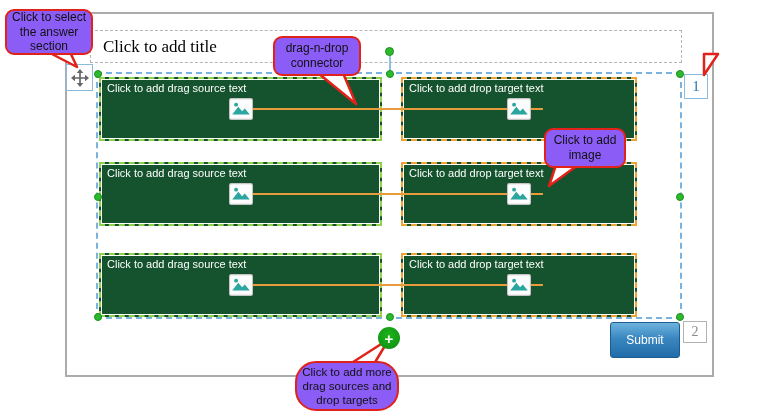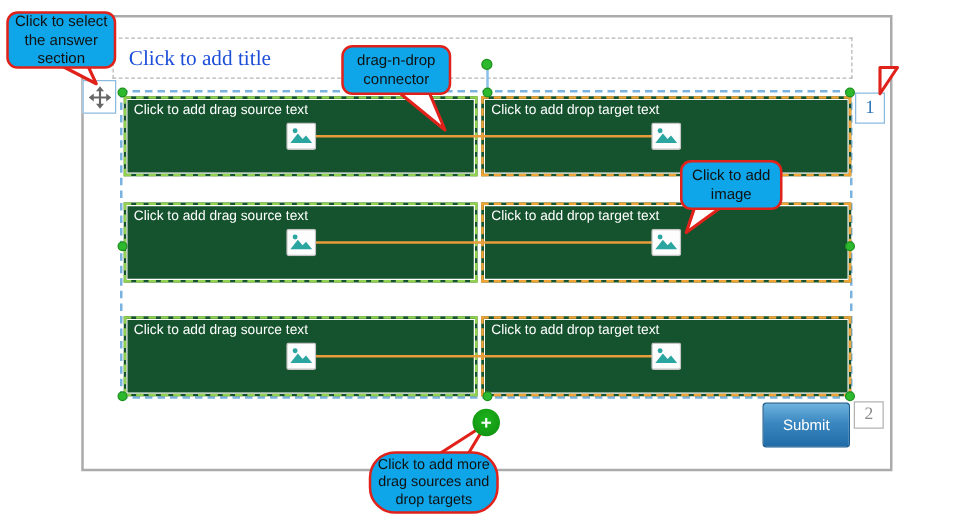--- a/index.html
+++ b/index.html
@@ -5,21 +5,21 @@
   * { margin:0; padding:0; box-sizing:border-box; }
   body { background:#fff; font-family:"Liberation Sans", sans-serif; }
   #app { position:relative; width:768px; height:415px; background:#fff; overflow:hidden; }
 
   
   .slide-canvas { position:absolute; left:65px; top:12px; width:649px; height:365px;
     background:#fff; border:2px solid #ababab; }
 
   .title-placeholder { position:absolute; left:90px; top:30px; width:592px; height:33px;
     border:1px dashed #b5b5b5; font-family:"Liberation Serif", serif; font-size:17px;
-    color:#1d4ed8; line-height:31px; padding-left:12px; background:#fff; }
+    color:#000000; line-height:31px; padding-left:12px; background:#fff; }
 
   
   .answer-section { position:absolute; left:96px; top:72px; width:586px; height:247px;
     border:2px dashed #7ab3e0; }
 
   .handle { position:absolute; width:8px; height:8px; border-radius:50%;
     background:#2db92d; border:1px solid #1d8f1d; z-index:6; }
   .rotation-stem { position:absolute; left:291px; top:-22px; width:2px; height:22px;
     background:#8cc0e8; z-index:5; }
   .rotation-handle { position:absolute; left:287px; top:-27px; width:9px; height:9px;
@@ -35,41 +35,41 @@
     border:1px solid #8bbbdf; color:#2e74b5; font-size:15px; }
   .tab-order.second { left:683px; top:321px; width:24px; height:22px;
     border:1px solid #b3b3b3; color:#8a8a8a; font-size:14px; }
 
   
   .dd-row { position:absolute; left:0; width:586px; height:64px; }
   .dd-row.r0 { top:3px; } .dd-row.r1 { top:88px; } .dd-row.r2 { top:179px; }
   .dd-box { position:absolute; top:0; height:64px; background:#14532d;
     box-shadow: inset 0 0 0 1px #ffffff; }
   .drag-source { left:1px; width:283px; border:2px dashed #92d050; }
-  .drop-target { left:287px; width:296px; border:2px dashed #f0a435; }
+  .drop-target { left:303px; width:236px; border:2px dashed #f0a435; }
   .dd-label { position:absolute; left:6px; top:3px; color:#fff; font-size:11px; z-index:3; }
   .connector { position:absolute; left:140px; top:31px; width:305px; height:2px;
     background:#e89c3c; z-index:2; }
   .img-ph { position:absolute; left:50%; top:50%; transform:translate(-50%,-50%);
     width:24px; height:22px; z-index:3; cursor:pointer; }
 
   
   .submit-btn { position:absolute; left:610px; top:322px; width:70px; height:36px;
     border:1px solid #1a5c8f; border-radius:3px; color:#fff; font-size:12px;
     display:flex; align-items:center; justify-content:center;
     background:linear-gradient(#6db3de 0%, #3a87c0 45%, #1f6ca8 100%); }
   .add-pair { position:absolute; left:378px; top:327px; width:22px; height:22px;
     border-radius:50%; background:radial-gradient(circle at 50% 38%, #1db41d, #0e8c0e);
     color:#fff; display:flex; align-items:center; justify-content:center; z-index:32; }
   .add-pair span { font-size:15px; font-weight:bold; line-height:1; }
 
   
   .tails { position:absolute; left:0; top:0; width:768px; height:415px;
     pointer-events:none; z-index:30; }
-  .callout { position:absolute; background:#0ea5e9; border:2.5px solid #e0221a;
+  .callout { position:absolute; background:#8b5cf6; border:2.5px solid #e0221a;
     border-radius:9px; color:#111; font-size:12px; text-align:center;
     display:flex; align-items:center; justify-content:center; line-height:1.22;
     padding:2px 3px; z-index:31; }
   .co-1 { left:5px;  top:9px;   width:88px;  height:46px; }
   .co-2 { left:273px; top:36px; width:88px;  height:40px; }
   .co-3 { left:698px; top:17px; width:67px;  height:40px; }
   .co-4 { left:544px; top:128px; width:82px; height:40px; }
   .co-5 { left:295px; top:361px; width:104px; height:50px; font-size:11.5px;border-radius:21px; }
 </style>
 </head>

